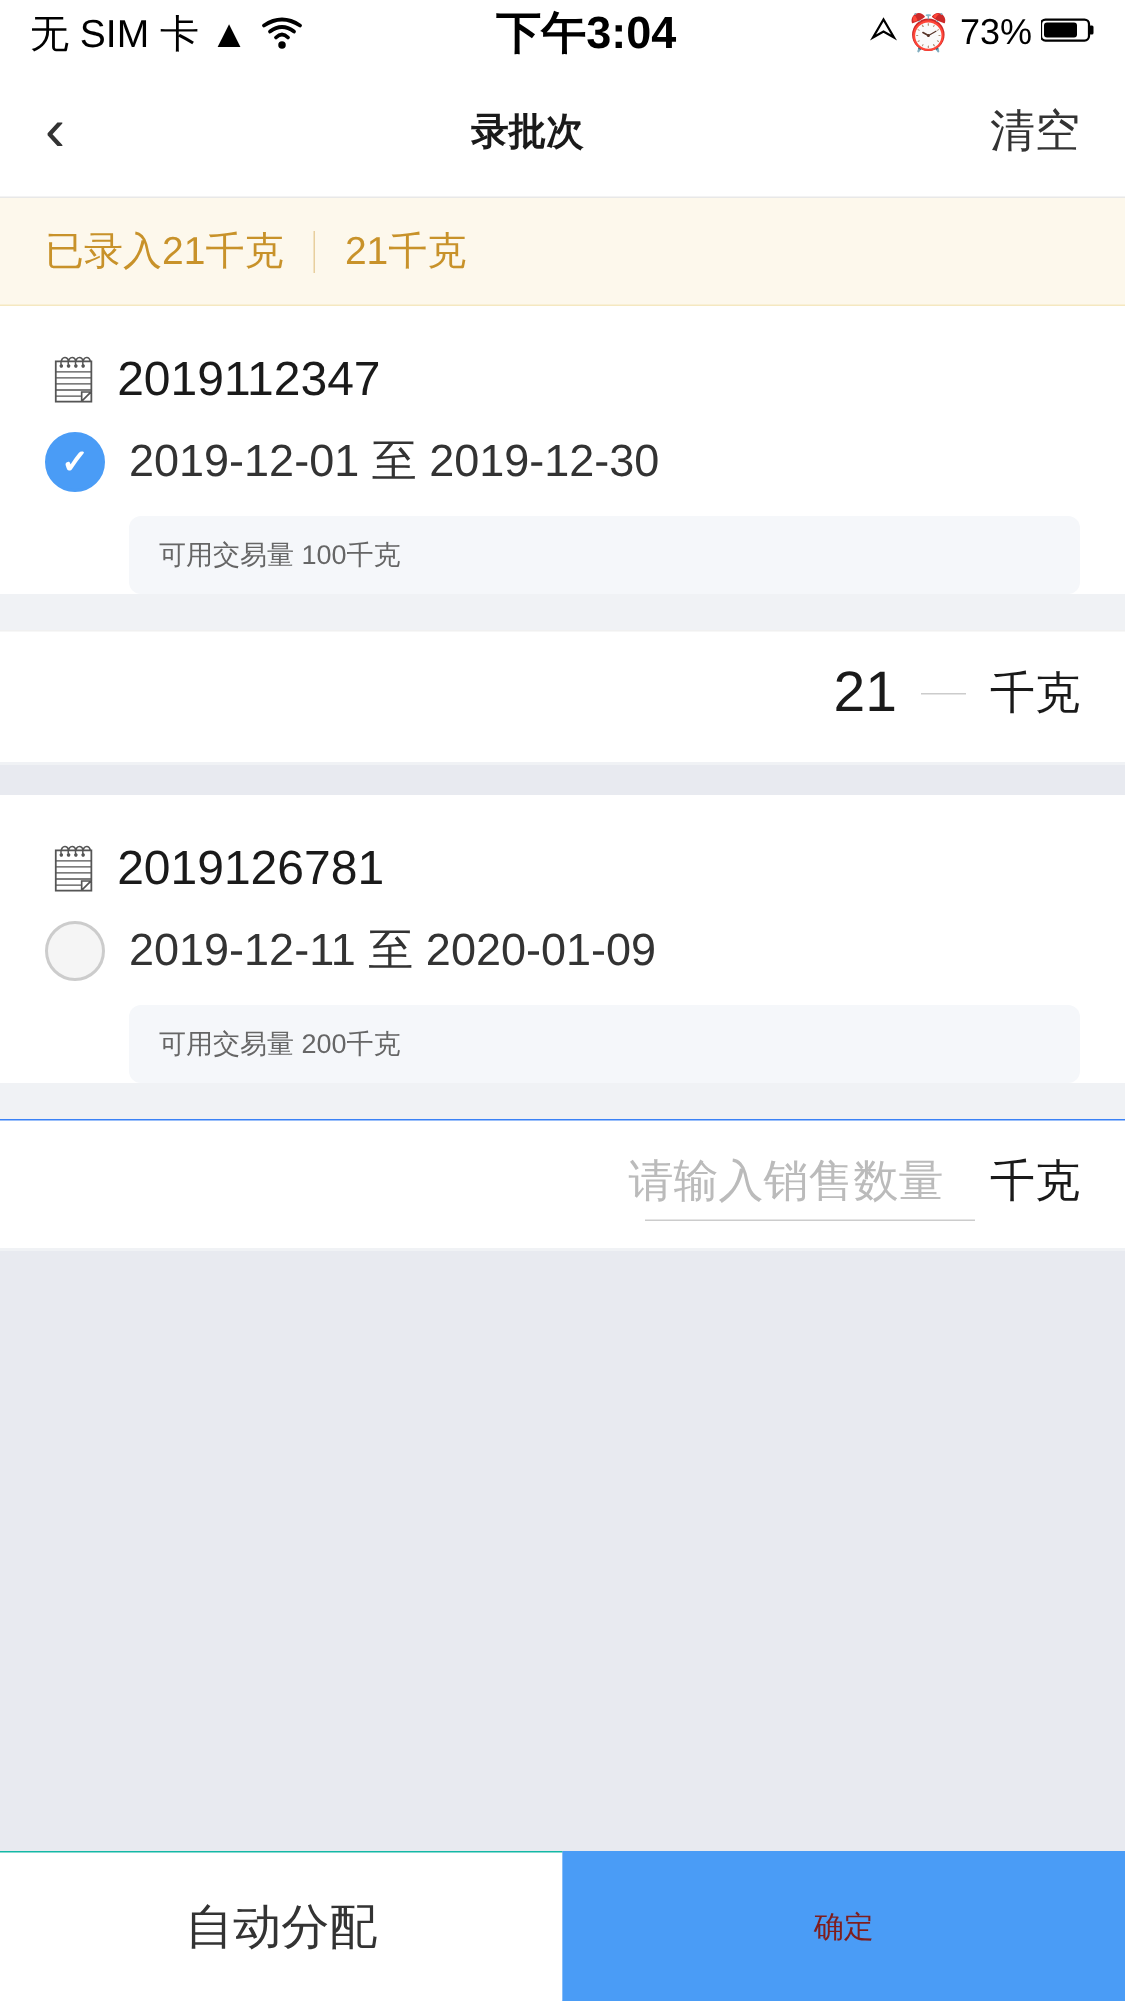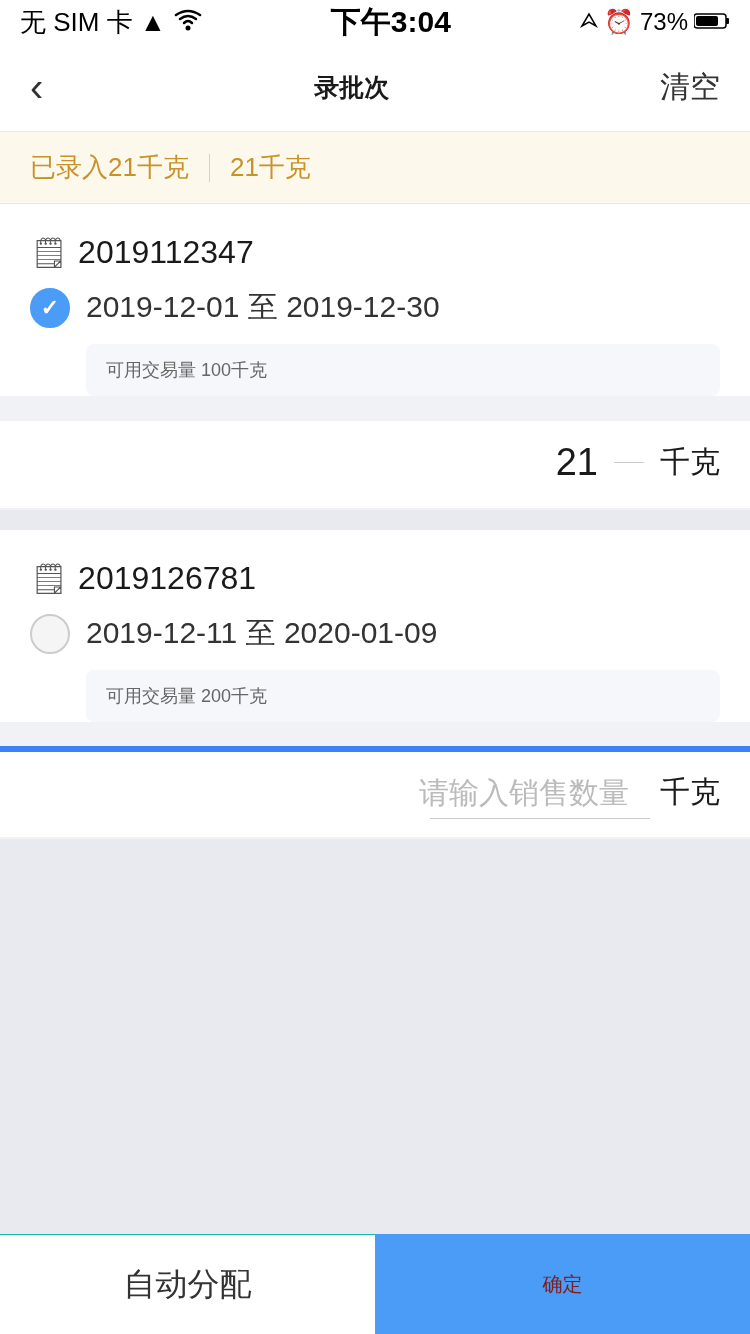--- a/index.html
+++ b/index.html
@@ -19,21 +19,21 @@
       height: 44px;
       background: #fff;
       display: flex;
       align-items: center;
       justify-content: space-between;
       padding: 0 20px;
       font-size: 28px;
     }
     .status-left {
       display: flex;
-      align-items: center;
+      align-items: flex-end;
       gap: 8px;
       font-size: 26px;
       color: #000;
     }
     .status-center {
       font-size: 30px;
       font-weight: 600;
       color: #000;
     }
     .status-right {
@@ -184,21 +184,21 @@
     }
 
     
     .input-row {
       background: #fff;
       display: flex;
       align-items: center;
       justify-content: flex-end;
       padding: 20px 30px 24px 30px;
       gap: 16px;
-      border-top: 6px solid #3b82f6;
+      border-top: 1px solid #3b82f6;
       position: relative;
     }
     .qty-input {
       font-size: 30px;
       color: #bbb;
       border: none;
       outline: none;
       text-align: right;
       background: transparent;
       min-width: 200px;

